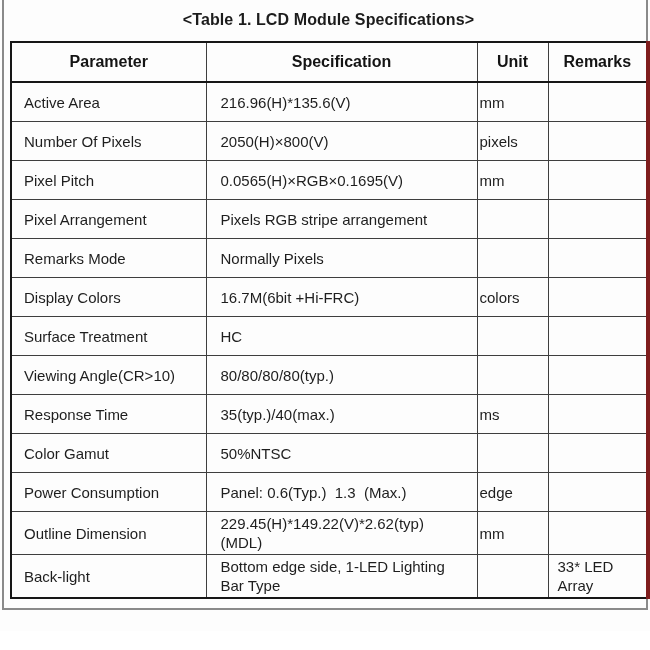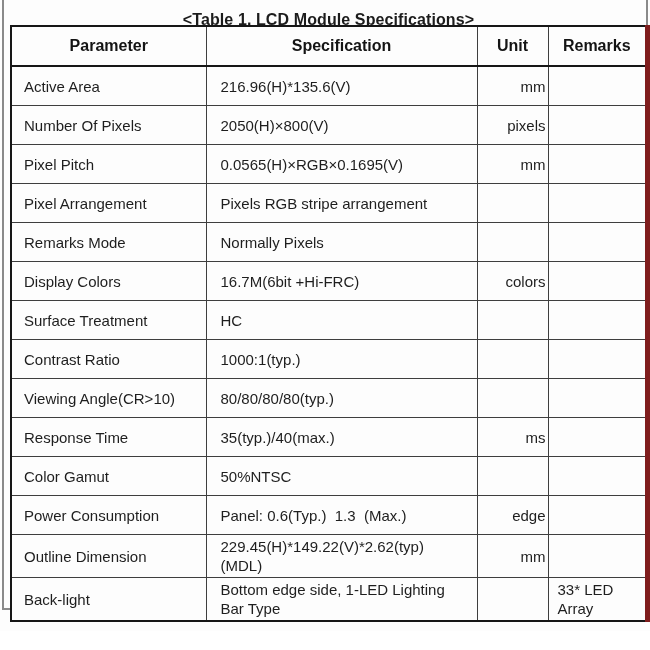--- a/index.html
+++ b/index.html
@@ -32,21 +32,21 @@
     left: 10px;
     width: 637px;
     text-align: center;
     font-size: 16px;
     font-weight: bold;
     color: #1c1c1c;
     letter-spacing: 0.1px;
   }
   table.spec {
     position: absolute;
-    top: 25px;
+    top: 41px;
     left: 10px;
     width: 637px;
     border-collapse: collapse;
     table-layout: fixed;
     font-size: 15px;
     color: #1e1e1e;
     background: #fdfdfd;
   }
   table.spec col.c1 { width: 195px; }
   table.spec col.c2 { width: 271px; }
@@ -63,27 +63,27 @@
   table.spec thead th {
     border-top: 2px solid #161616;
     border-bottom: 2px solid #161616;
     height: 36px;
     font-size: 16px;
     font-weight: bold;
     text-align: center;
     color: #141414;
   }
   table.spec th:first-child, table.spec td:first-child { border-left: 2px solid #161616; }
-  table.spec th:last-child,  table.spec td:last-child  { border-right: 6px solid #7f1d1d; }
+  table.spec th:last-child,  table.spec td:last-child  { border-right: 4px solid #7f1d1d; }
   table.spec tbody tr:last-child td { border-bottom: 2px solid #161616; }
 
   table.spec td { height: 34px; line-height: 19px; }
   td.c-param   { padding: 2px 6px 2px 12px; }
   td.c-spec    { padding: 2px 12px 2px 14px; white-space: pre-wrap; }
-  td.c-unit    { text-align: right; padding: 2px 2px; }
+  td.c-unit    { text-align: left; padding: 2px 2px; }
   td.c-remarks { padding: 2px 4px 2px 9px; }
 
   #footer-code {
     position: absolute;
     left: 21px;
     top: 632px;
     font-size: 13px;
     color: #701a75;
     letter-spacing: 0.3px;
   }
@@ -155,26 +155,20 @@
     <td class="c-remarks"></td>
   </tr>
 
   <tr>
     <td class="c-param">Surface Treatment</td>
     <td class="c-spec">HC</td>
     <td class="c-unit"></td>
     <td class="c-remarks"></td>
   </tr>
 
-  <tr>
-    <td class="c-param">Contrast Ratio</td>
-    <td class="c-spec">1000:1(typ.)</td>
-    <td class="c-unit"></td>
-    <td class="c-remarks"></td>
-  </tr>
 
   <tr>
     <td class="c-param">Viewing Angle(CR&gt;10)</td>
     <td class="c-spec">80/80/80/80(typ.)</td>
     <td class="c-unit"></td>
     <td class="c-remarks"></td>
   </tr>
 
   <tr>
     <td class="c-param">Response Time</td>

